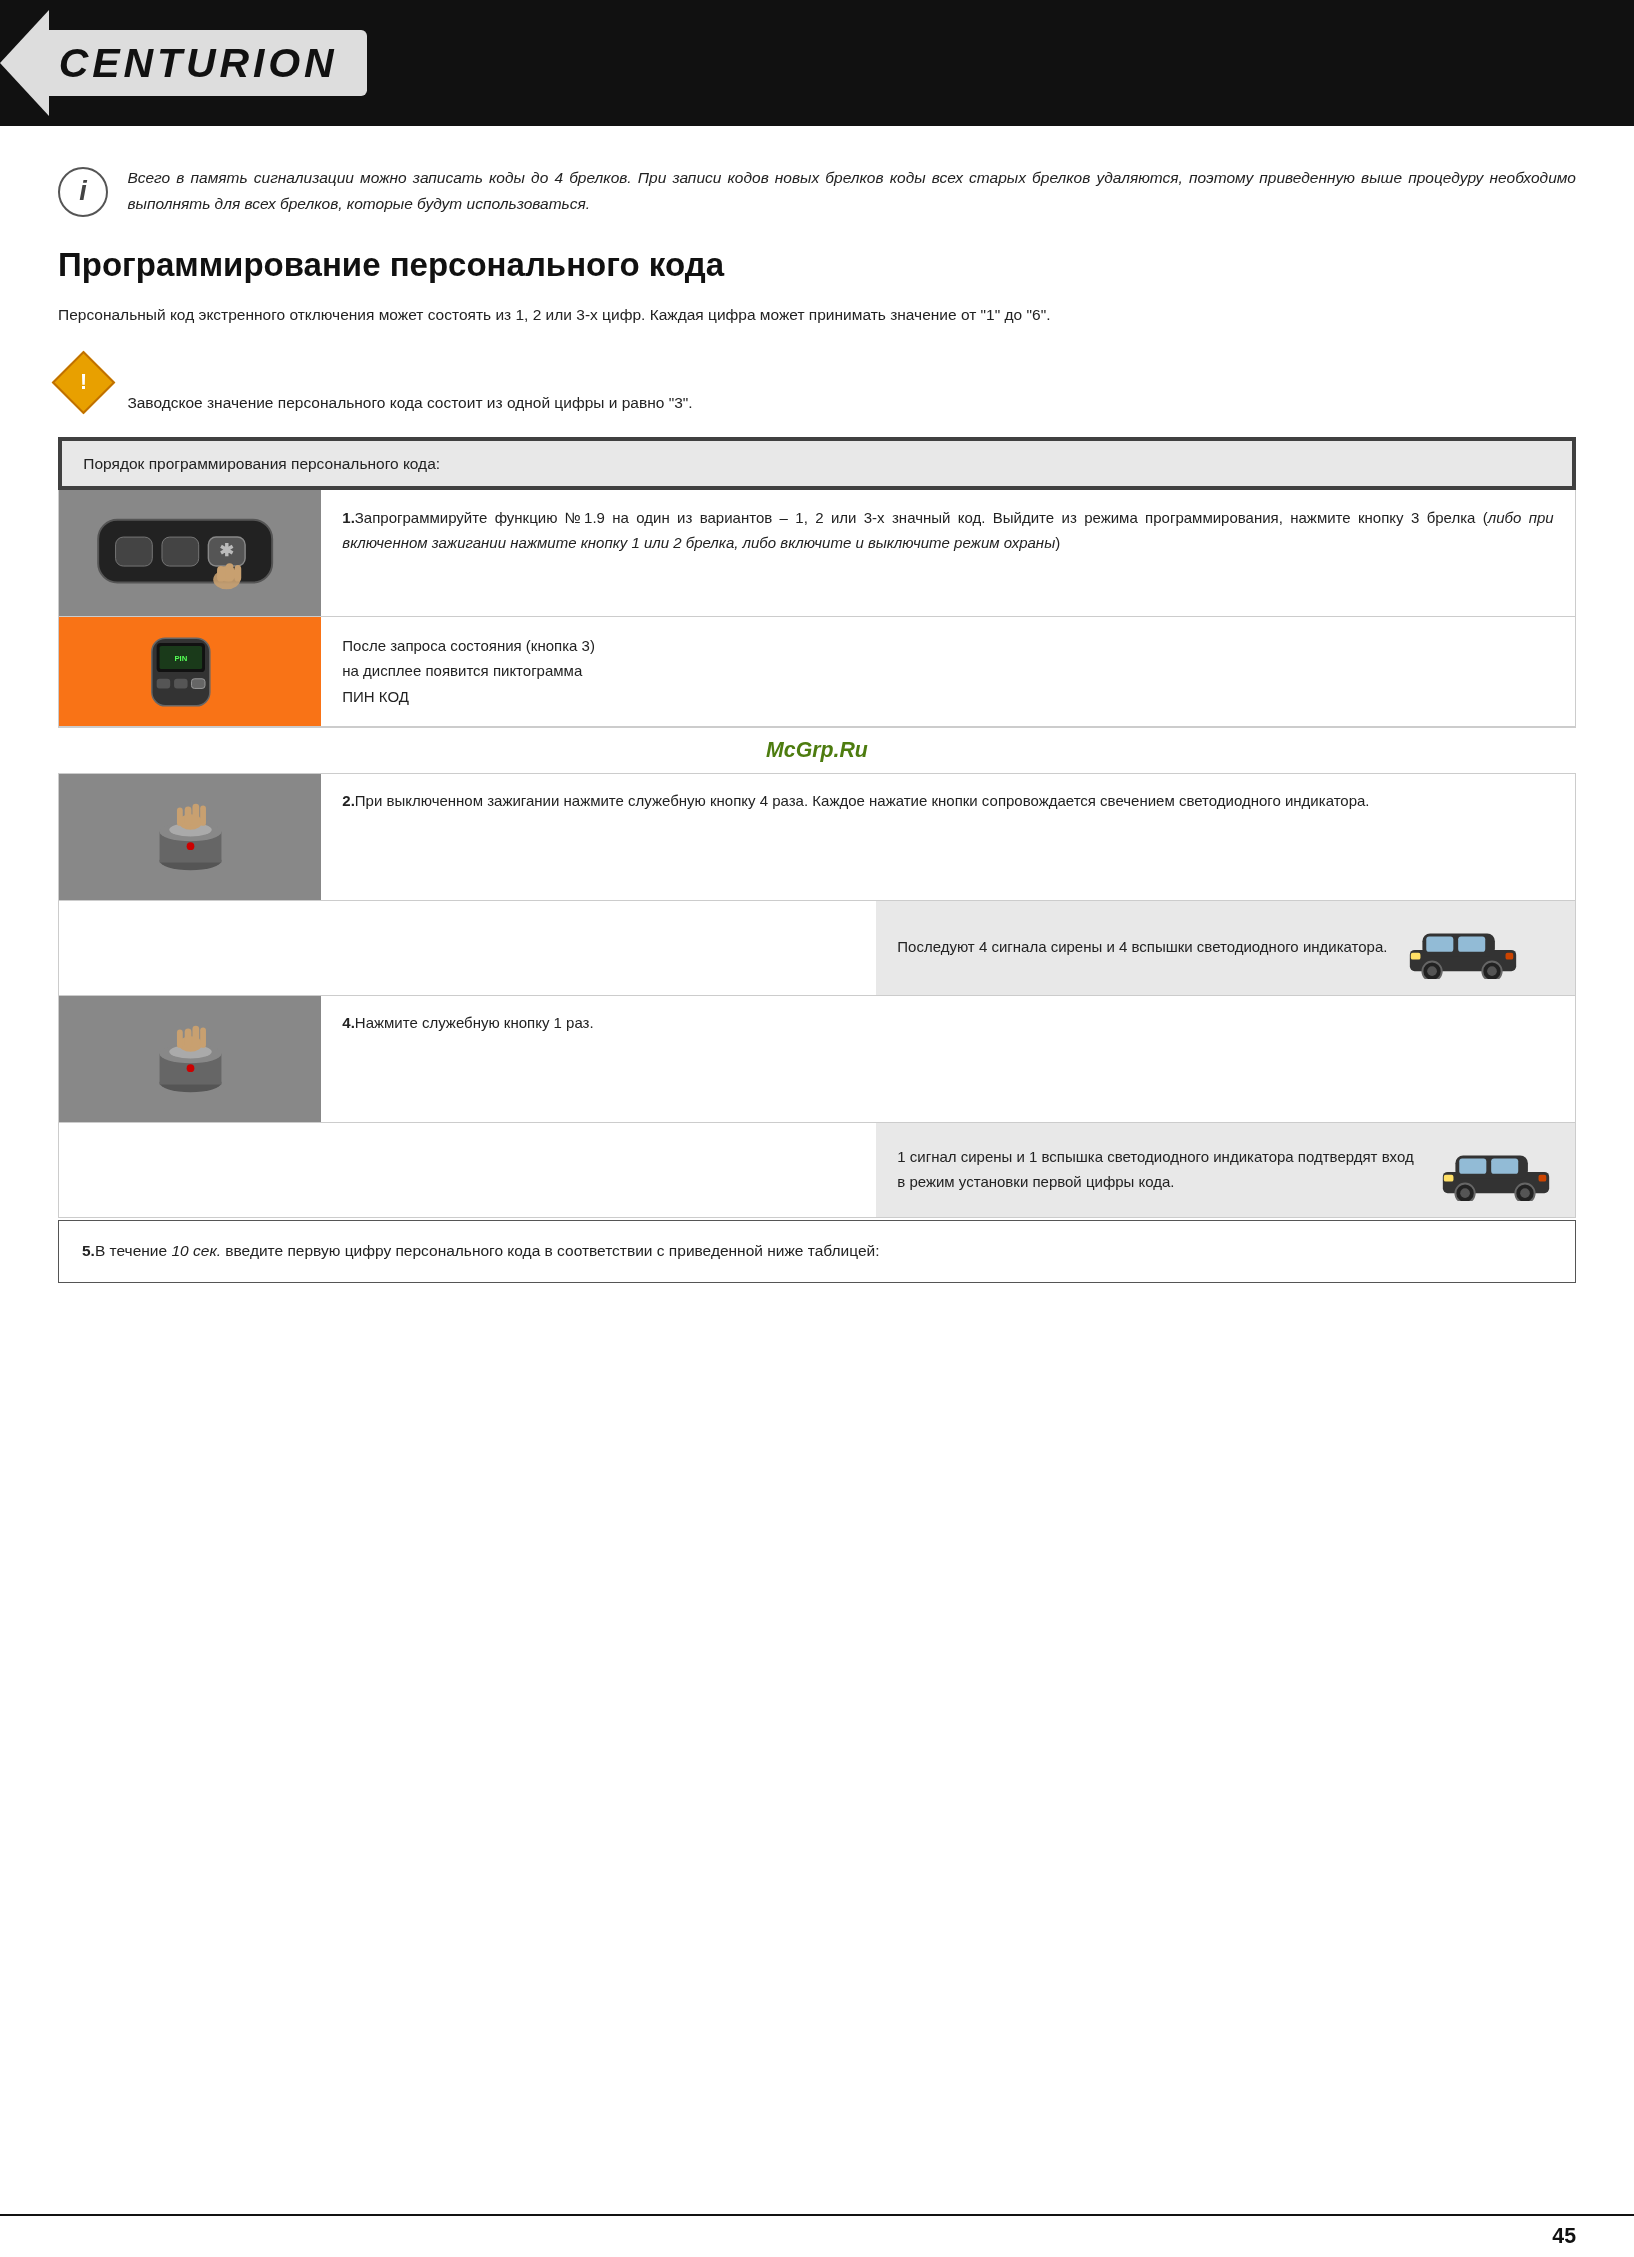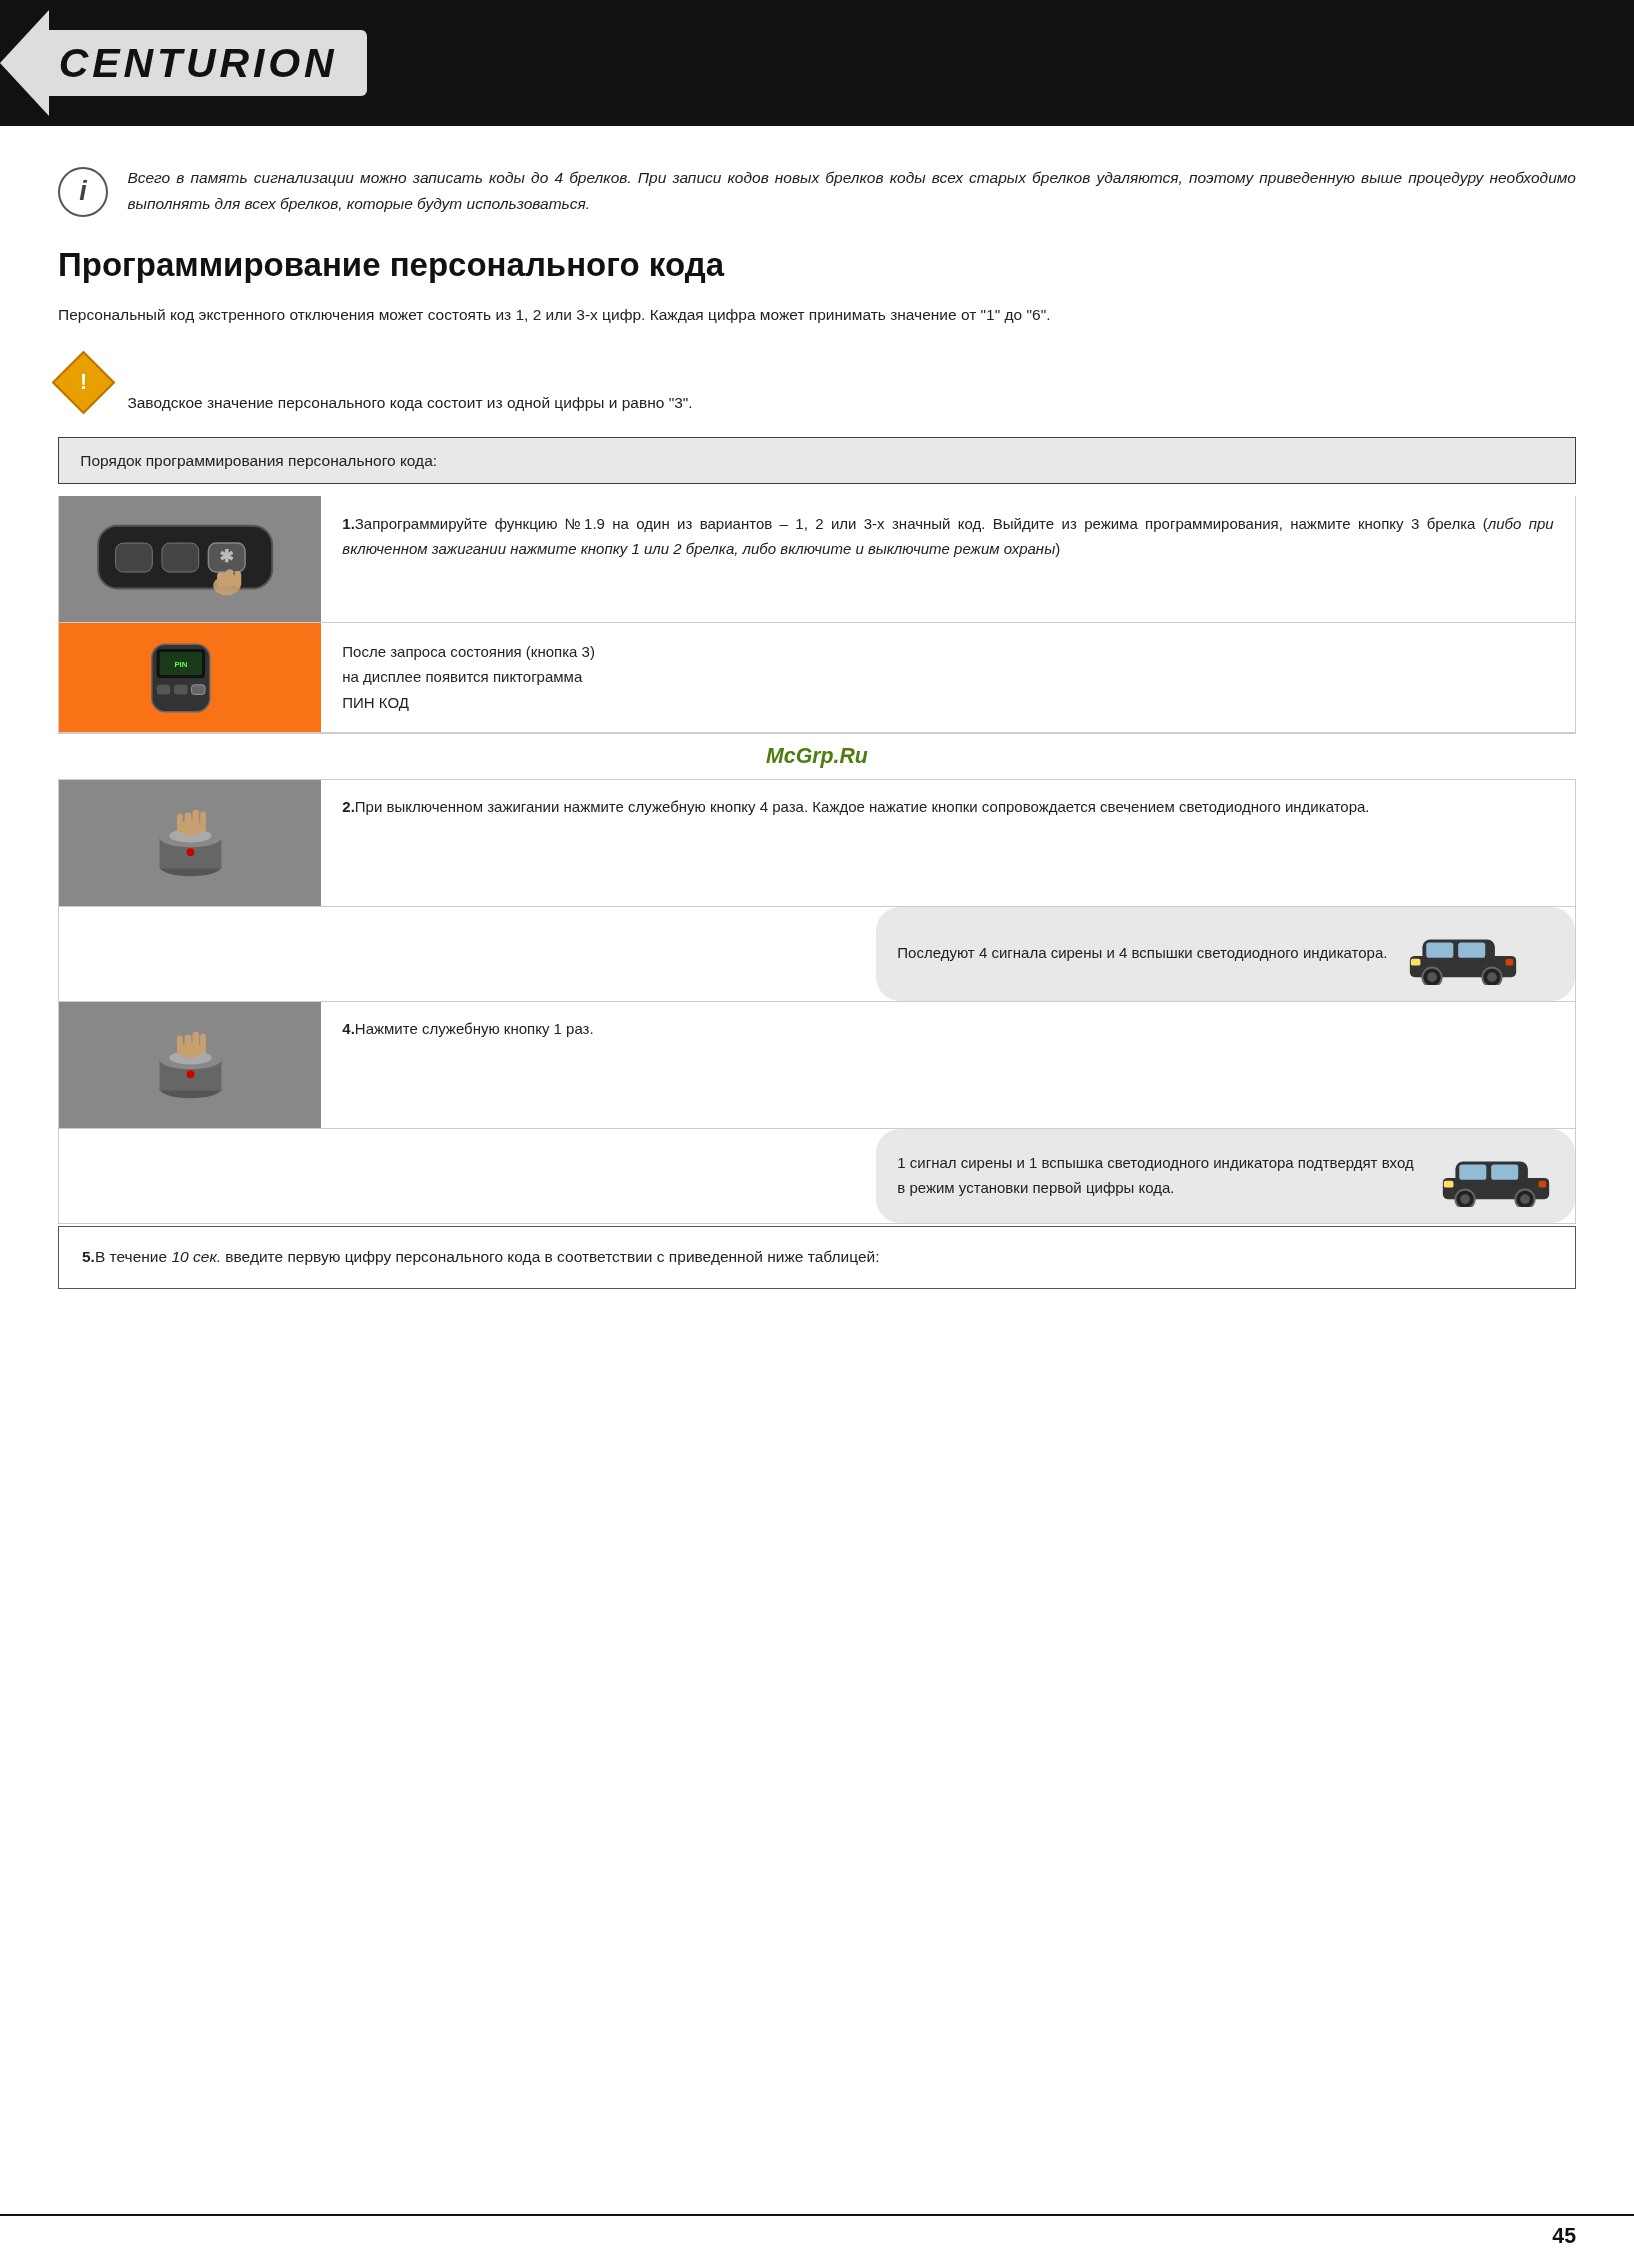--- a/index.html
+++ b/index.html
@@ -131,24 +131,24 @@
     }
     .warning-text {
       font-size: 15.5px;
       line-height: 1.7;
       margin-top: 40px;
     }
 
     
     .procedure-header {
       background: #e8e8e8;
-      border: 1px solid #404040;
+      border: 4px solid #404040;
       padding: 13.6px 21.3px;
       font-size: 15.5px;
-      margin-bottom: 12px;
+      margin-bottom: 0;
     }
 
     
     .step-row {
       display: flex;
       align-items: stretch;
       border: 1px solid #ccc;
       border-top: none;
       margin-bottom: 0;
     }
@@ -188,21 +188,20 @@
     }
     .response-box {
       background: #e8e8e8;
       width: 699px;
       padding: 15.5px 21.3px;
       display: flex;
       align-items: center;
       gap: 17.5px;
       font-size: 15px;
       line-height: 1.65;
-      border-radius: 24px;
     }
 
     
     .watermark {
       text-align: center;
       color: #4d7c0f;
       font-size: 21.3px;
       font-style: italic;
       font-weight: bold;
       padding: 9.7px 0;

